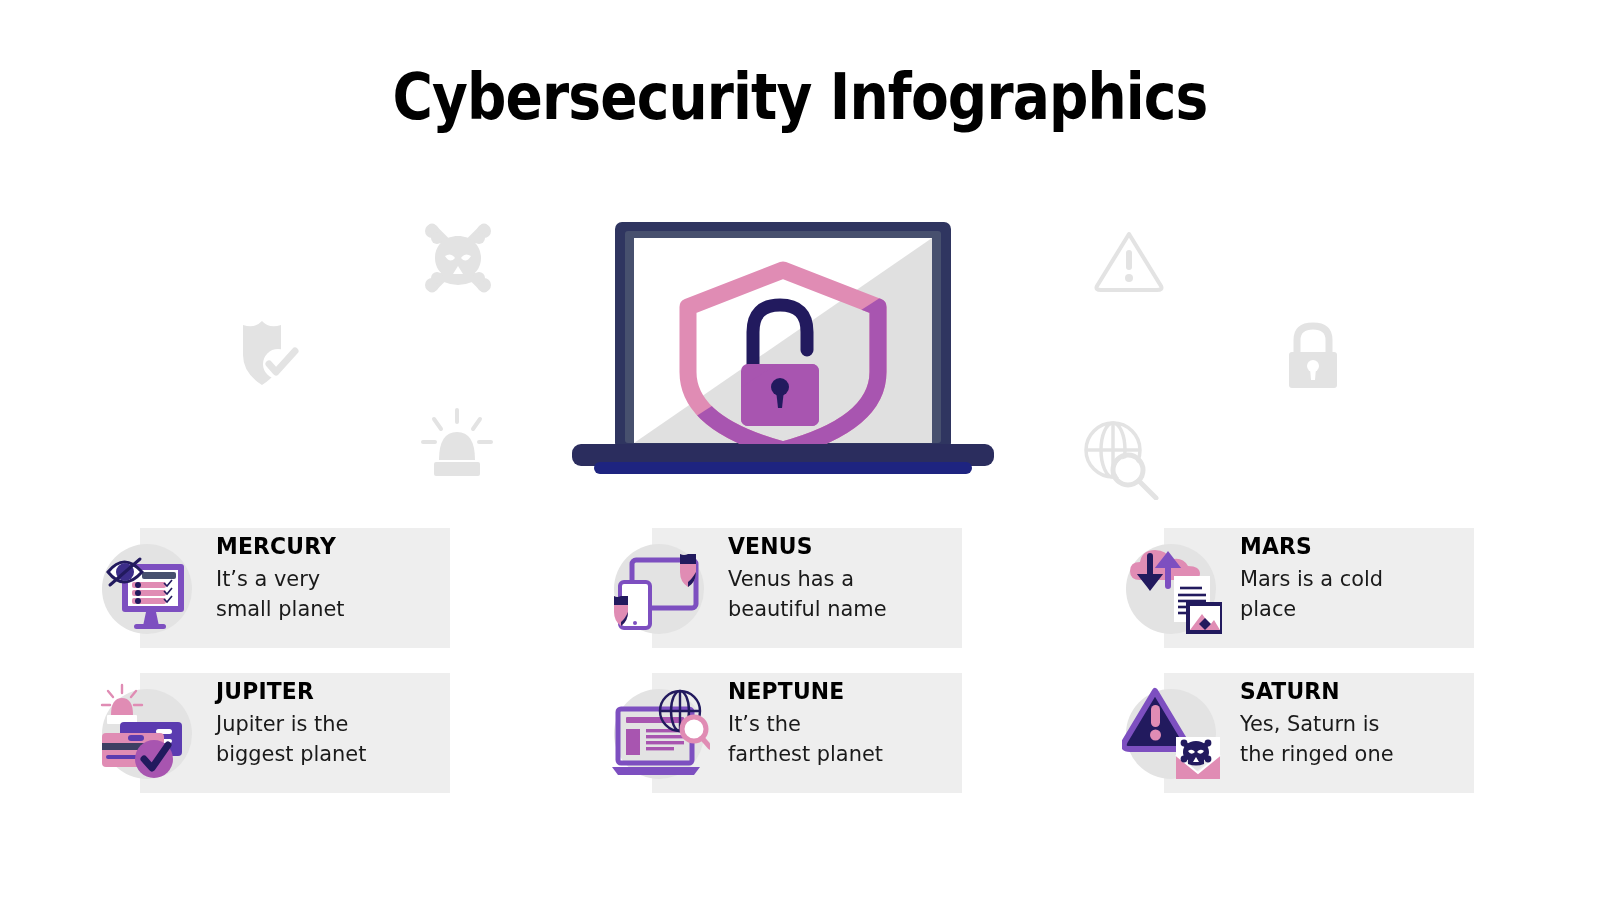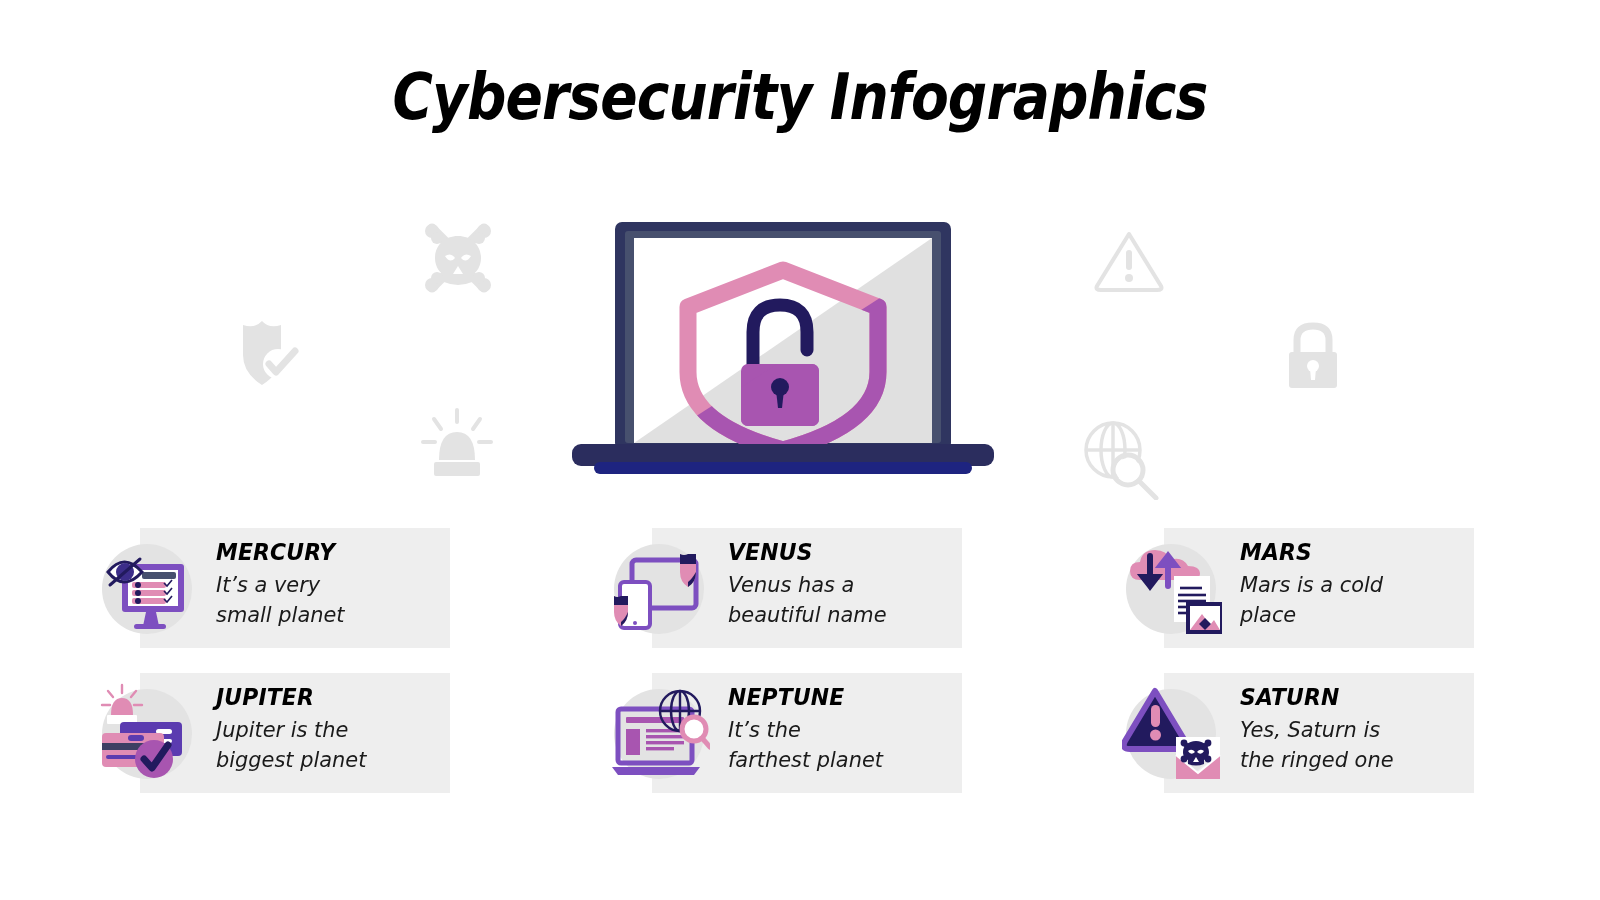--- a/index.html
+++ b/index.html
@@ -12,21 +12,20 @@
     height: 900px;
     position: relative;
     overflow: hidden;
     font-family: "Liberation Sans", sans-serif;
     -webkit-font-smoothing: antialiased;
   }
   .slide {
     position: absolute;
     inset: 0;
     background: #ffffff;
-    font-style: italic;
   }
 
   
   .title {
     position: absolute;
     top: 60px;
     left: 0;
     width: 1600px;
     text-align: center;
     font-family: "DejaVu Sans", sans-serif;
@@ -86,21 +85,21 @@
     background: #e3e3e3;
   }
   .card-iconwrap svg {
     position: absolute;
     left: 0;
     top: 0;
   }
   .card-text {
     position: absolute;
     left: 118px;
-    top: 12px;
+    top: 6px;
     width: 240px;
   }
   .card-title {
     font-family: "DejaVu Sans", sans-serif;
     font-weight: bold;
     font-size: 23px;
     color: #000000;
     letter-spacing: 0.2px;
     line-height: 1.05;
     margin: 0 0 6px 0;

